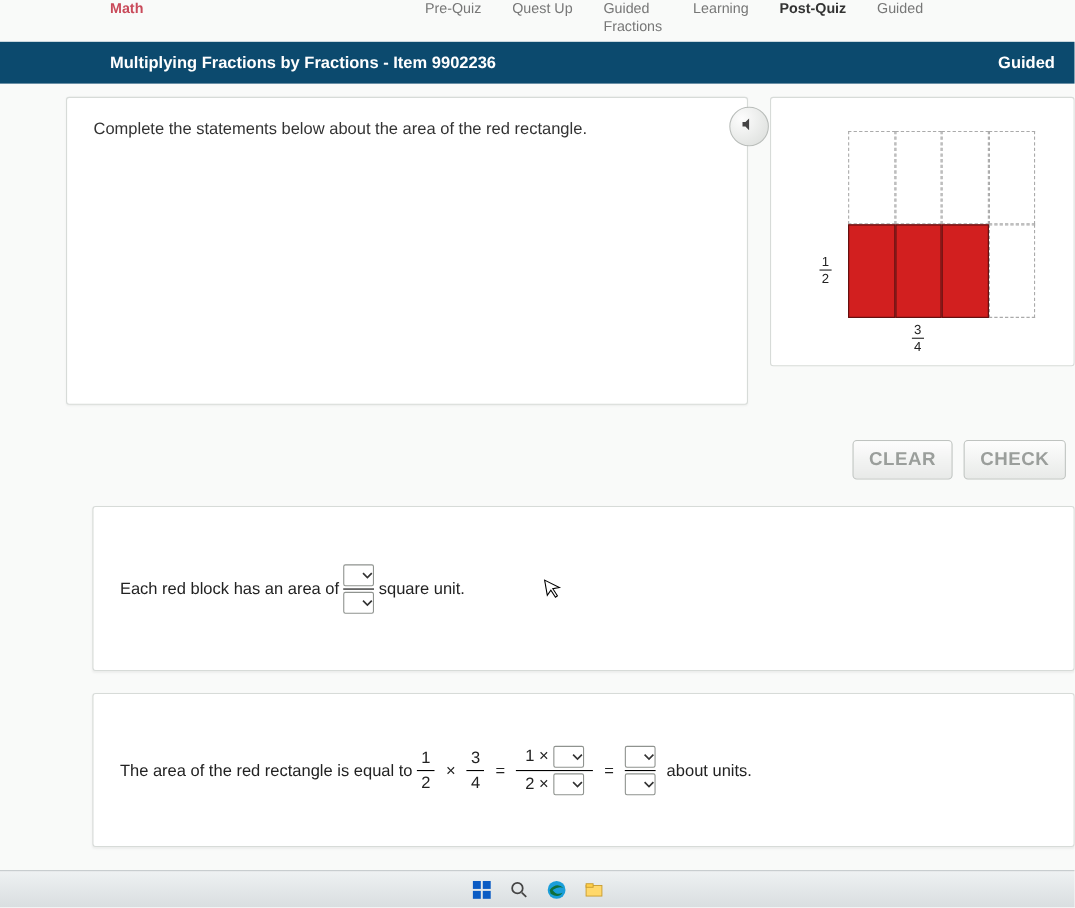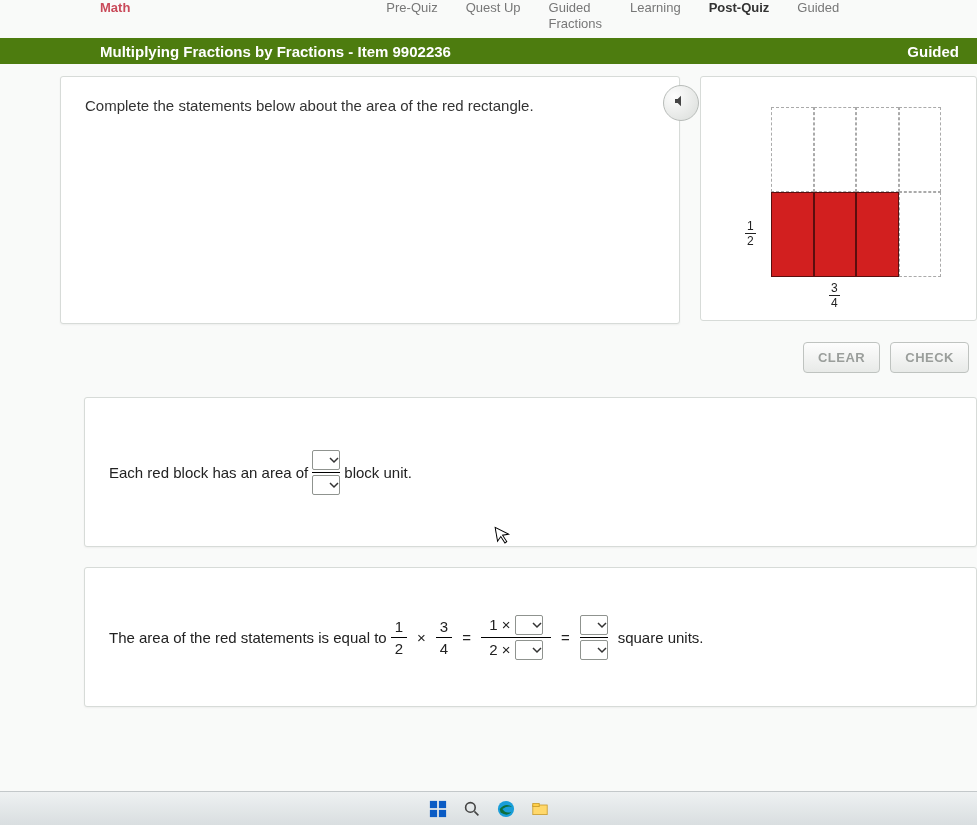--- a/index.html
+++ b/index.html
@@ -16,23 +16,23 @@
     display: flex;
     align-items: flex-start;
     font-size: 13px;
     color: #555;
     padding-left: 100px;
     gap: 28px;
   }
   .top-nav .subject { color: #c94a5a; font-weight: 600; }
   .top-nav .nav-item { color: #777; line-height: 1.2; }
   .title-bar {
-    background: #4d7c0f;
+    background: #0c4a6e;
     color: #fff;
-    height: 26px;
+    height: 38px;
     display: flex;
     align-items: center;
     padding: 0 18px 0 100px;
     font-size: 15px;
     font-weight: 600;
     justify-content: space-between;
   }
   .title-bar .right { font-weight: 600; }
   .content {
     padding: 12px 0 0 0;
@@ -40,21 +40,21 @@
   .upper-row {
     display: flex;
     gap: 20px;
     padding-left: 60px;
   }
   .prompt-card {
     background: #fff;
     border: 1px solid #d7dbd8;
     border-radius: 3px;
     width: 620px;
-    height: 248px;
+    height: 280px;
     padding: 20px 24px;
     font-size: 15px;
     color: #333;
     box-shadow: 0 1px 2px rgba(0,0,0,.05);
     position: relative;
   }
   .audio-btn {
     position: absolute;
     top: 8px;
     right: -20px;
@@ -107,25 +107,26 @@
     display: flex;
     justify-content: flex-end;
     gap: 10px;
     padding: 18px 8px 0 0;
   }
   .btn {
     background: linear-gradient(#fdfdfd,#e8eae8);
     border: 1px solid #bfc3c0;
     border-radius: 4px;
     color: #9a9e9b;
-    font-size: 13px;
+    font-size: 17px;
     font-weight: 700;
     padding: 7px 14px;
     cursor: pointer;
     letter-spacing: .5px;
+    margin-top: 14px;
   }
   .answer-card {
     background: #fff;
     border: 1px solid #d7dbd8;
     border-radius: 3px;
     margin: 20px 0 0 84px;
     padding: 28px 24px;
     font-size: 15px;
     color: #222;
     box-shadow: 0 1px 2px rgba(0,0,0,.05);
@@ -258,27 +259,27 @@
                 <path d="M1 3 L5 7 L9 3" fill="none" stroke="#333" stroke-width="1.5"></path>
               </svg>
             </span></span>
         <span class="line"></span>
         <span class="bot"><span class="sel">
               <svg viewBox="0 0 10 10">
                 <path d="M1 3 L5 7 L9 3" fill="none" stroke="#333" stroke-width="1.5"></path>
               </svg>
             </span></span>
       </span>
-      <span>block unit.</span>
+      <span>square unit.</span>
     </div>
   </div>
 
   <div class="answer-card card2">
     <div class="row-flex">
-      <span>The area of the red statements is equal to</span>
+      <span>The area of the red rectangle is equal to</span>
       <span class="inline-frac">
         <span class="top">1</span>
         <span class="line"></span>
         <span class="bot">2</span>
       </span>
       <span class="eq">×</span>
       <span class="inline-frac">
         <span class="top">3</span>
         <span class="line"></span>
         <span class="bot">4</span>
@@ -310,21 +311,21 @@
                 <path d="M1 3 L5 7 L9 3" fill="none" stroke="#333" stroke-width="1.5"></path>
               </svg>
             </span></span>
         <span class="line"></span>
         <span class="bot"><span class="sel">
               <svg viewBox="0 0 10 10">
                 <path d="M1 3 L5 7 L9 3" fill="none" stroke="#333" stroke-width="1.5"></path>
               </svg>
             </span></span>
       </span>
-      <span style="margin-left:6px;">square units.</span>
+      <span style="margin-left:6px;">about units.</span>
     </div>
   </div>
 </div>
 
 <div class="cursor-arrow">
   <svg width="16" height="20" viewBox="0 0 16 20">
       <path d="M1 1 L1 15 L5 11 L8 18 L10 17 L7 10 L13 10 Z" fill="#fff" stroke="#000" stroke-width="1"></path>
     </svg>
 </div>
 

